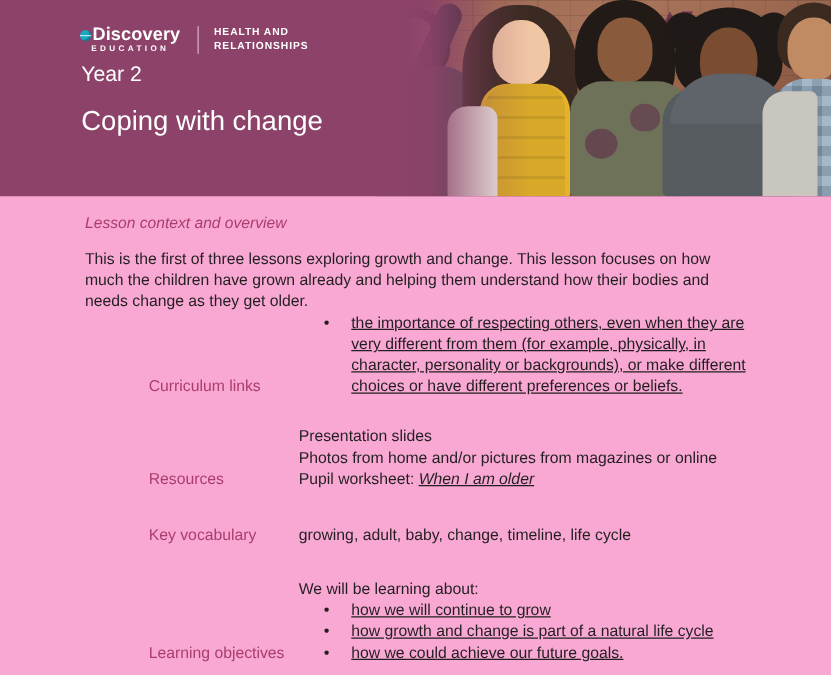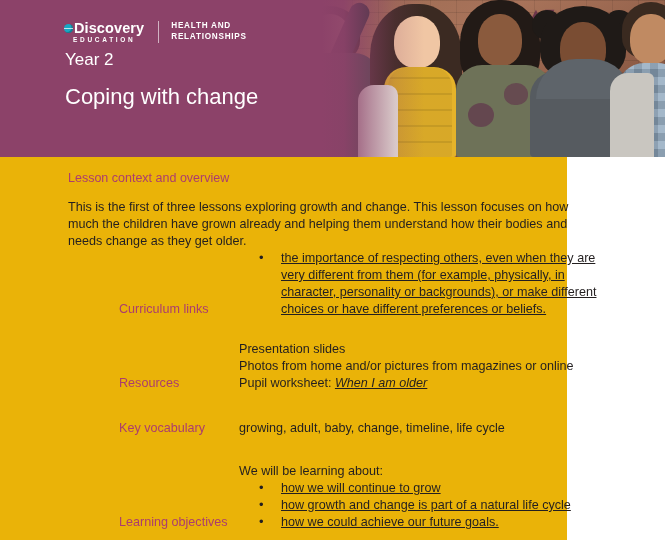--- a/index.html
+++ b/index.html
@@ -10,23 +10,23 @@
     width: 665px;
     height: 540px;
     overflow: hidden;
     background: #ffffff;
     font-family: "Liberation Sans", sans-serif;
     -webkit-font-smoothing: antialiased;
   }
 
   .page {
     position: relative;
-    width: 567px;
+    width: 665px;
     height: 540px;
-    background: #eab308;
+    background: #f9a8d4;
   }
 
   
   .banner {
     position: relative;
     width: 665px;
     height: 157px;
     background: #8C4269;
     overflow: hidden;
   }
@@ -227,20 +227,21 @@
     width: 665px;
     padding: 0;
   }
   .section-heading {
     position: absolute;
     left: 68px;
     top: 14px;
     color: #AB3D6E;
     font-size: 12.5px;
     font-weight: normal;
+    font-style: italic;
   }
   .intro {
     position: absolute;
     left: 68px;
     top: 42px;
     width: 525px;
     color: #231f20;
     font-size: 12.6px;
     line-height: 1.35;
   }

